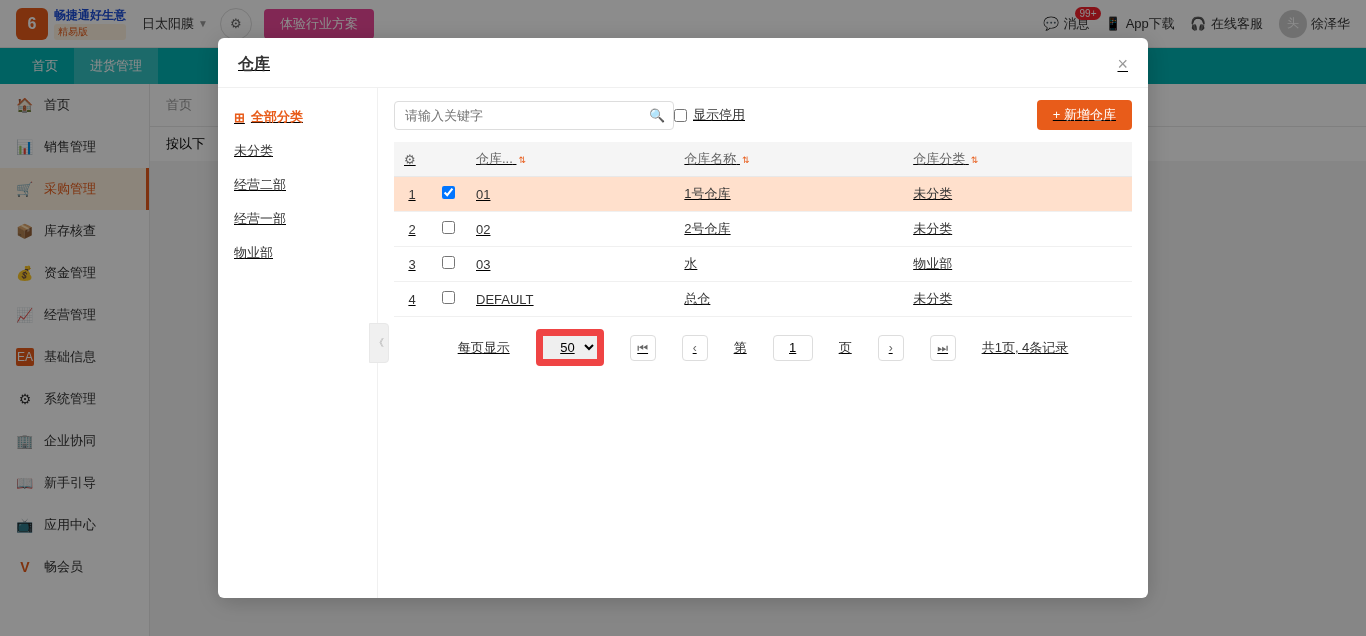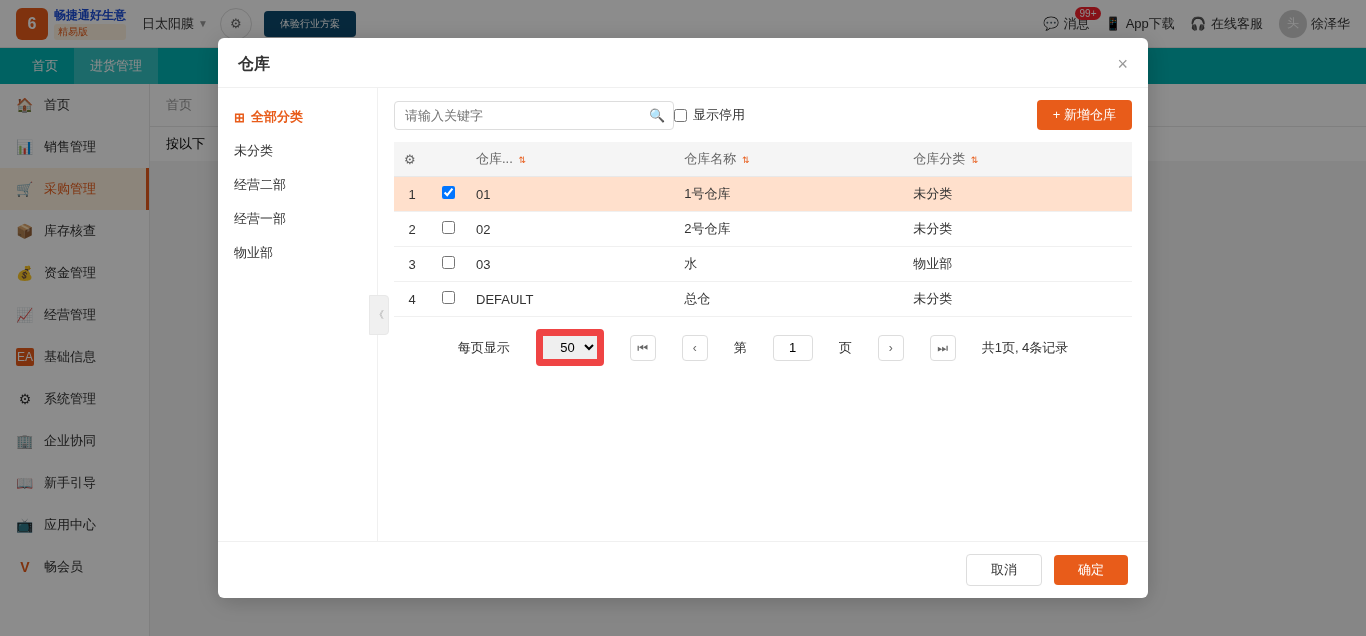--- a/index.html
+++ b/index.html
@@ -35,22 +35,22 @@
       color: #333; font-size: 13px; cursor: pointer; margin-right: 12px;
     }
     .nav-selector .chevron { color: #999; font-size: 10px; }
     .gear-btn {
       width: 32px; height: 32px; border-radius: 50%;
       border: 1px solid #ddd; background: #fff;
       display: flex; align-items: center; justify-content: center;
       cursor: pointer; color: #666; margin-right: 12px;
     }
     .trial-btn {
-      background: #0c4a6e; color: #fff; border: none;
-      padding: 6px 16px; border-radius: 4px; cursor: pointer; font-size: 10px;
+      background: #ec4899; color: #fff; border: none;
+      padding: 6px 16px; border-radius: 4px; cursor: pointer; font-size: 13px;
     }
     .nav-right {
       margin-left: auto; display: flex; align-items: center; gap: 16px;
     }
     .nav-right-item {
       display: flex; align-items: center; gap: 4px;
       color: #333; font-size: 13px; cursor: pointer; position: relative;
     }
     .badge {
       background: #f5222d; color: #fff; border-radius: 10px;
@@ -115,20 +115,21 @@
     }
     .modal {
       background: #fff;
       border-radius: 6px;
       width: 930px;
       min-height: 560px;
       max-height: 580px;
       display: flex;
       flex-direction: column;
       box-shadow: 0 4px 24px rgba(0,0,0,0.2);
+      text-decoration: underline;
     }
     .modal-header {
       display: flex; align-items: center; justify-content: space-between;
       padding: 16px 20px 12px;
       border-bottom: 1px solid #f0f0f0;
     }
     .modal-title { font-size: 16px; font-weight: bold; color: #333; }
     .modal-close { cursor: pointer; color: #999; font-size: 18px; }
     .modal-body {
       display: flex;
@@ -473,18 +474,14 @@
           <span>第</span>
           <input class="page-input" type="text" value="1" style="">
           <span>页</span>
           <button class="page-btn">›</button>
           <button class="page-btn">⏭</button>
           <span>共1页, 4条记录</span>
         </div>
       </div>
     </div>
 
-    <div class="modal-footer">
-      <button class="cancel-btn">取消</button>
-      <button class="confirm-btn">确定</button>
-    </div>
   </div>
 </div>
 
 </body></html>

